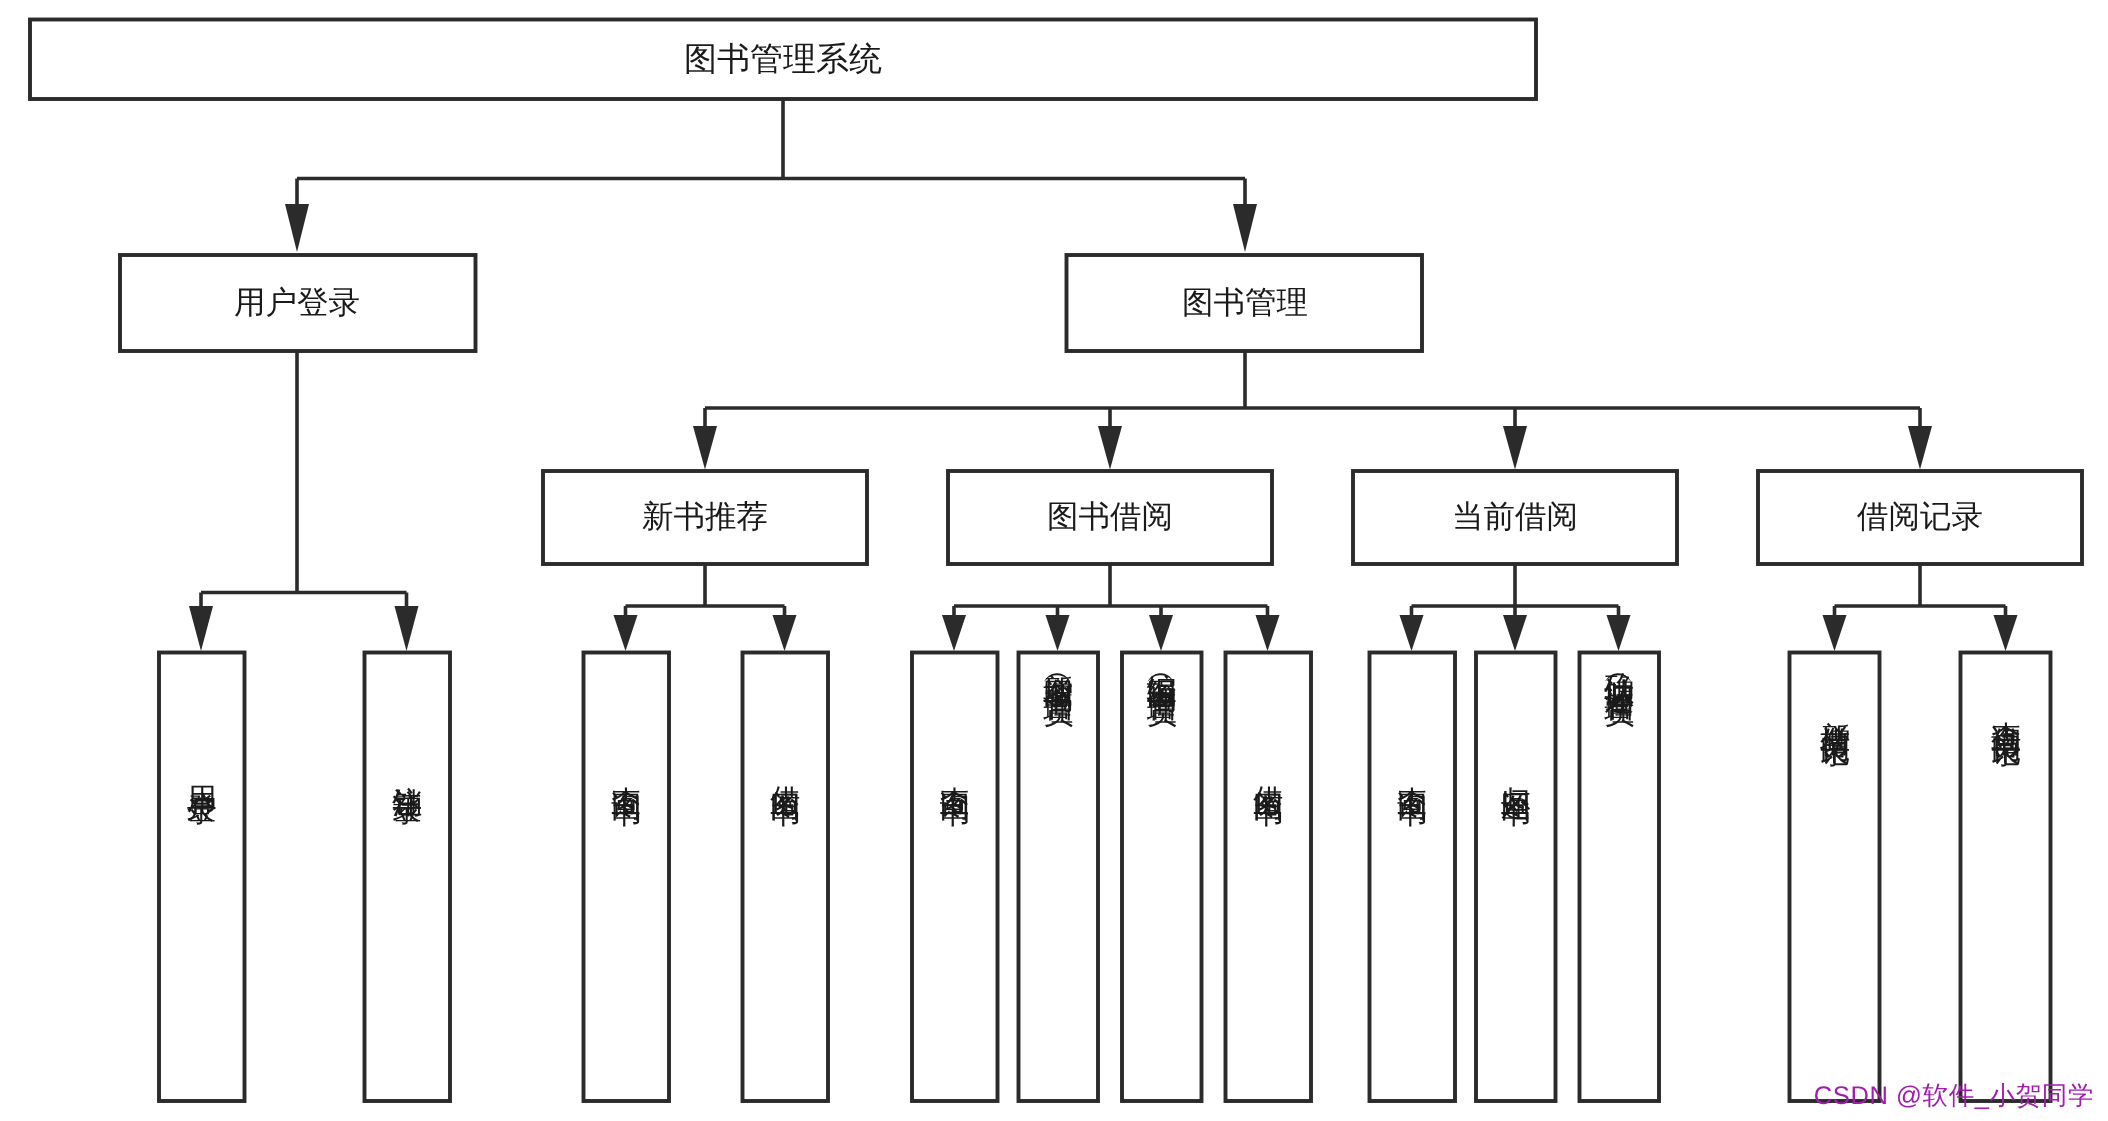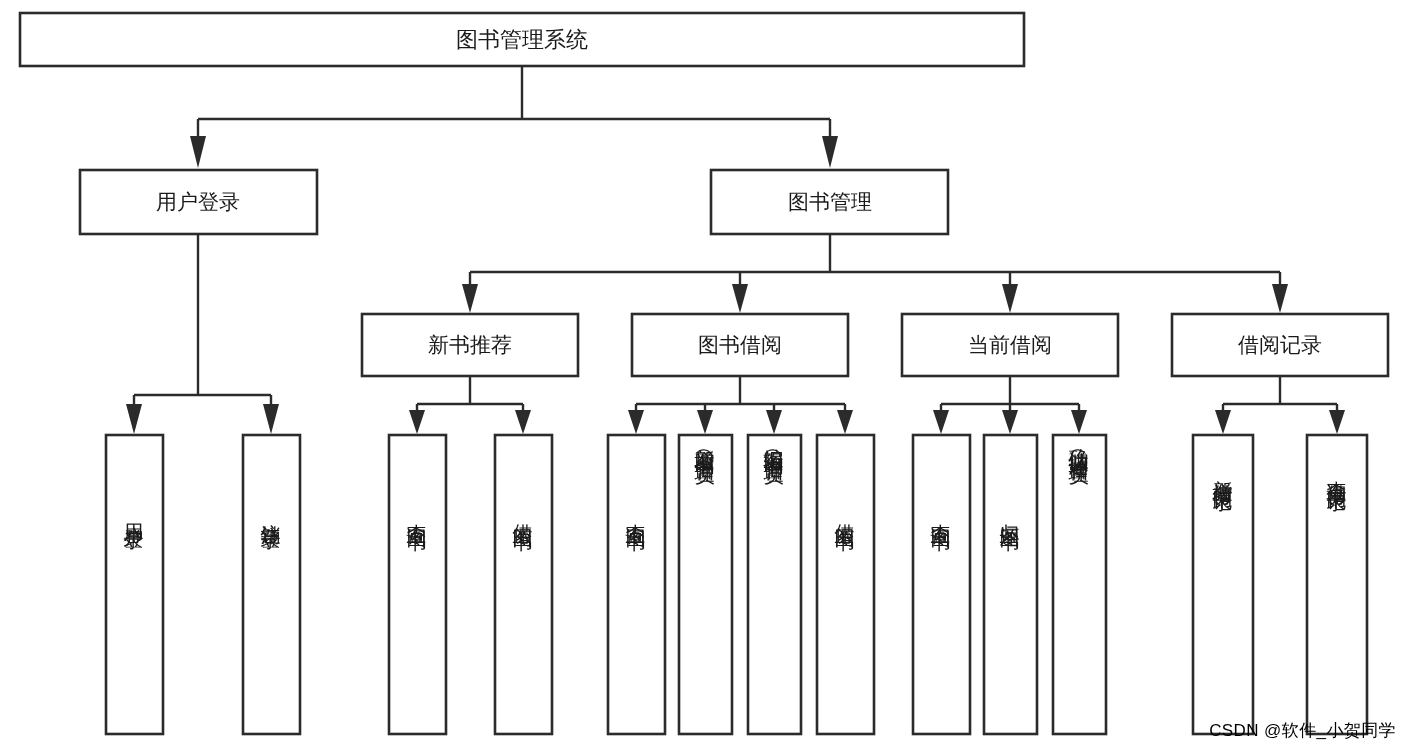--- a/index.html
+++ b/index.html
@@ -48,21 +48,21 @@
     text-anchor: middle;
     writing-mode: vertical-rl;
     letter-spacing: 2.5px;
   }
   .watermark {
     position: absolute;
     right: 9px;
     bottom: 5px;
     font-family: "Liberation Sans", "DejaVu Sans", sans-serif;
     font-size: 17px;
-    color: #000000;
+    color: #a21caf;
     white-space: nowrap;
     letter-spacing: 0.4px;
   }
 </style>
 </head>
 <body>
 
 <div id="diagram-root">
 <svg class="flow" width="1405" height="747" viewBox="0 0 1405 747" xmlns="http://www.w3.org/2000/svg">
 

